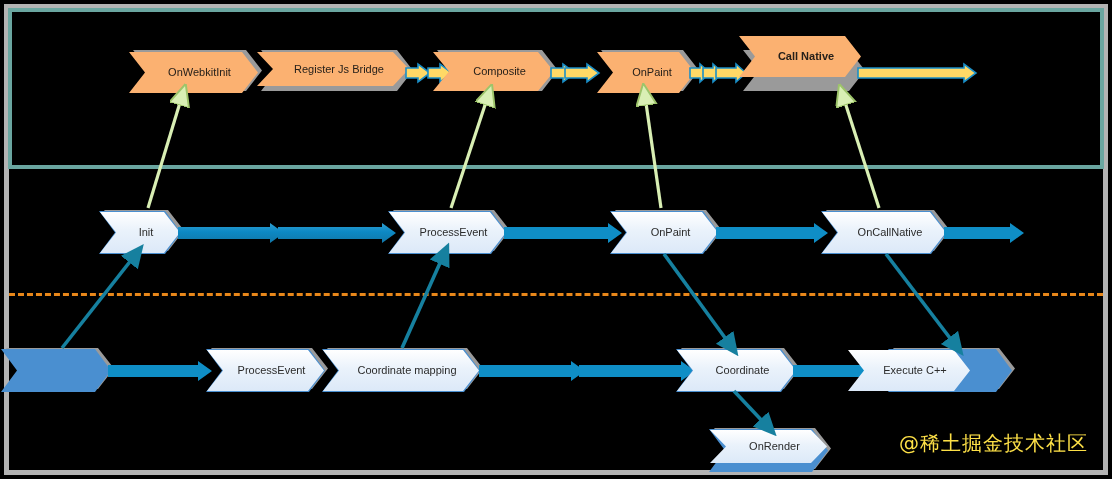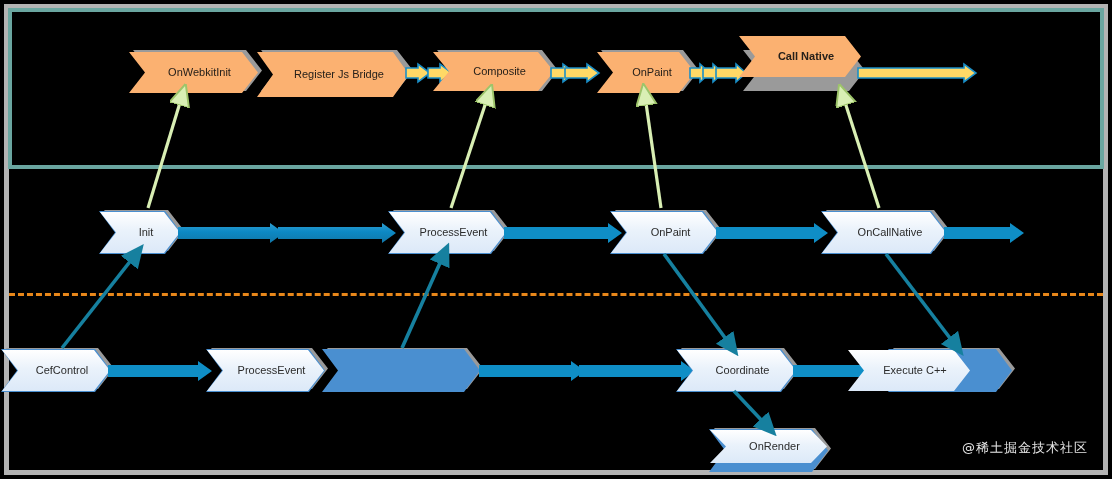--- a/index.html
+++ b/index.html
@@ -79,43 +79,43 @@
   .harrow { position: absolute; }
   .harrow svg { display: block; overflow: visible; }
 
   
   .diag { position: absolute; left:0; top:0; width:1112px; height:479px; pointer-events:none; }
 
   
   #watermark {
     position: absolute;
     right: 24px; bottom: 22px;
-    font-size: 13px;
-    color: #e5e5e5;
+    font-size: 20px;
+    color: #fde047;
     letter-spacing: 1px;
     font-family: "DejaVu Sans", sans-serif;
     text-shadow: 0 1px 0 #000;
   }
 </style>
 </head>
 <body>
 
 <div id="canvas">
 
   <div id="outer-frame"></div>
   <div id="teal-box"></div>
   <div id="orange-divider"></div>
 
   <div class="chev-shadow" style="left:133px;top:50px;width:129px;height:41px;"></div>
   <div class="chev chev-orange" style="left:129px;top:52px;width:129px;height:41px;">
     <span class="chev-label">OnWebkitInit</span>
   </div>
 
   <div class="chev-shadow" style="left:261px;top:50px;width:152px;height:41px;"></div>
-  <div class="chev chev-orange" style="left:257px;top:52px;width:152px;height:45px;">
+  <div class="chev chev-orange" style="left:257px;top:52px;width:152px;height:34px;">
     <span class="chev-label">Register Js Bridge</span>
   </div>
 
   <div class="harrow" style="left:406px;top:63px;">
     <svg width="46" height="20" viewBox="0 0 46 20">
       <polygon points="0,5 12,5 12,1 24,10 12,19 12,15 0,15" fill="#ffd966" stroke="#1a8fc8" stroke-width="1.6"></polygon>
       <polygon points="22,5 34,5 34,1 46,10 34,19 34,15 22,15" fill="#ffd966" stroke="#1a8fc8" stroke-width="1.6"></polygon>
     </svg>
   </div>
 
@@ -206,38 +206,38 @@
   </div>
 
   <div class="harrow" style="left:944px;top:221px;">
     <svg width="80" height="24" viewBox="0 0 80 24">
       <polygon points="0,6 66,6 66,2 80,12 66,22 66,18 0,18" fill="#0f8ec6"></polygon>
     </svg>
   </div>
 
   <div class="chev-shadow" style="left:6px;top:348px;width:108px;height:41px;"></div>
   <div class="chev-outline" style="left:1px;top:349px;width:110px;height:43px;"></div>
-  <div class="chev chev-blue" style="left:2px;top:350px;width:108px;height:41px;">
-    <span class="chev-label">CefControl</span>
-  </div>
 
   <div class="harrow" style="left:108px;top:359px;">
     <svg width="104" height="24" viewBox="0 0 104 24">
       <polygon points="0,6 90,6 90,2 104,12 90,22 90,18 0,18" fill="#0f8ec6"></polygon>
     </svg>
   </div>
 
   <div class="chev-shadow" style="left:211px;top:348px;width:117px;height:41px;"></div>
   <div class="chev-outline" style="left:206px;top:349px;width:119px;height:43px;"></div>
   <div class="chev chev-blue" style="left:207px;top:350px;width:117px;height:41px;">
     <span class="chev-label">ProcessEvent</span>
   </div>
 
   <div class="chev-shadow" style="left:327px;top:348px;width:156px;height:41px;"></div>
   <div class="chev-outline" style="left:322px;top:349px;width:158px;height:43px;"></div>
+  <div class="chev chev-blue" style="left:323px;top:350px;width:156px;height:41px;">
+    <span class="chev-label">Coordinate mapping</span>
+  </div>
 
   <div class="harrow" style="left:479px;top:359px;">
     <svg width="216" height="24" viewBox="0 0 216 24">
       <polygon points="0,6 92,6 92,2 106,12 92,22 92,18 0,18" fill="#0f8ec6"></polygon>
       <polygon points="100,6 202,6 202,2 216,12 202,22 202,18 100,18" fill="#0f8ec6"></polygon>
     </svg>
   </div>
 
   <div class="chev-shadow" style="left:681px;top:348px;width:119px;height:41px;"></div>
   <div class="chev-outline" style="left:676px;top:349px;width:121px;height:43px;"></div>

